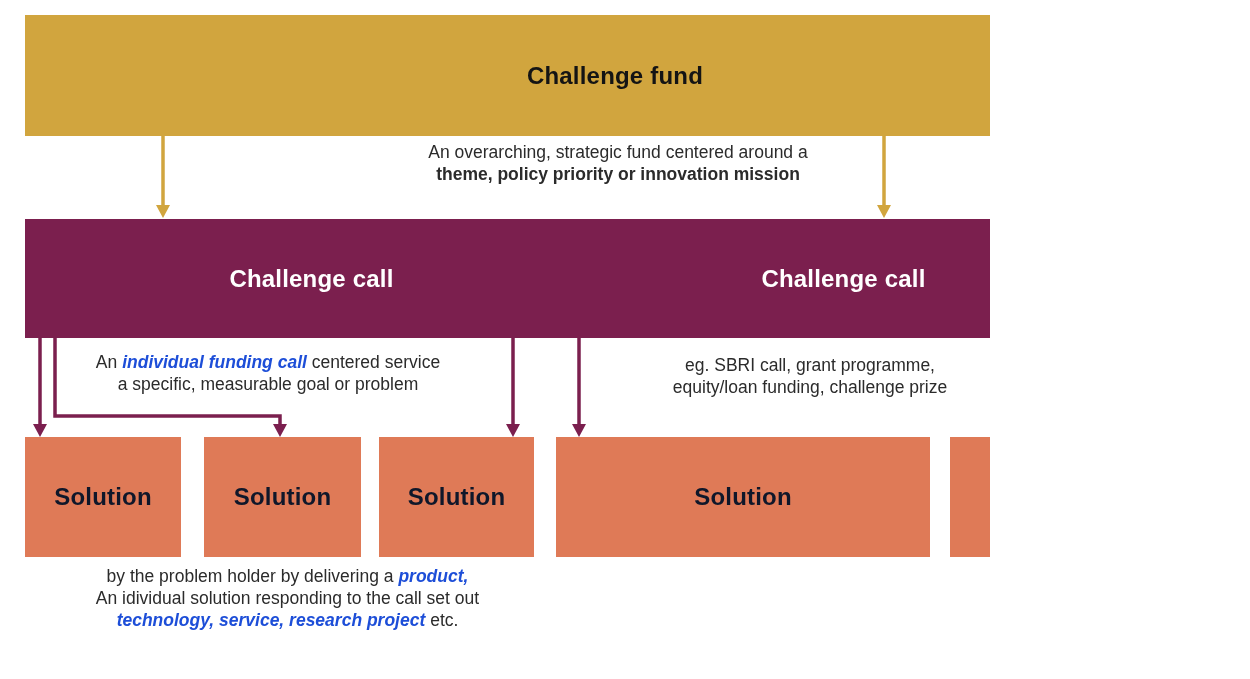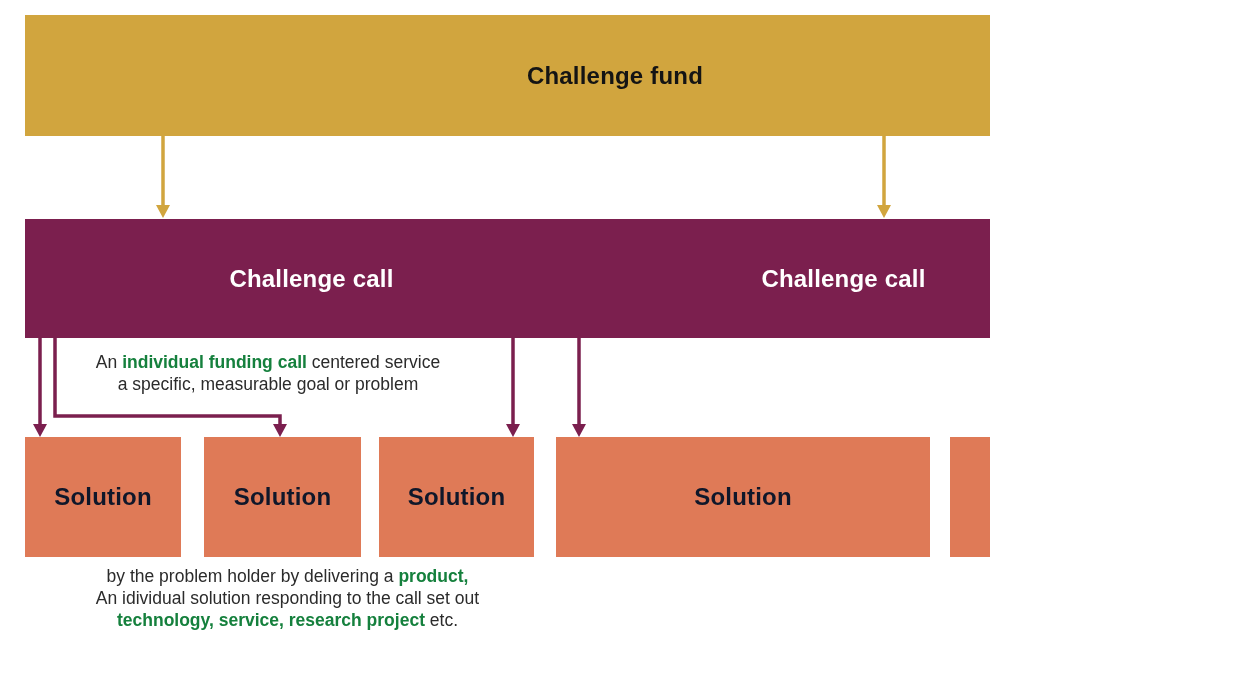--- a/index.html
+++ b/index.html
@@ -25,50 +25,56 @@
   .box-maroon{background:var(--maroon);color:#ffffff;padding-left:32px;}
   .box-salmon{background:var(--salmon);color:#0f172a;}
   .box-label{font-weight:bold;font-size:24px;letter-spacing:.2px;}
   .dots-label{font-weight:bold;font-size:27px;letter-spacing:3px;line-height:1;text-indent:3px;}
   .caption{
     position:absolute;
     color:var(--ink);
     font-size:17.5px;line-height:22px;
     text-align:center;
   }
-  .caption b{color:#15803d;}
+  .caption b{color:#1d4ed8;font-style:italic;}
   .arrows{position:absolute;left:0;top:0;pointer-events:none;}
 </style>
 </head>
 <body>
 
 <div class="canvas">
 
   <div class="box box-gold" style="left:25px;top:15px;width:1180px;height:121px;">
     <span class="box-label">Challenge fund</span>
   </div>
 
   <div class="caption" style="left:318px;top:141px;width:600px;">
+    <div>An overarching, strategic fund centered around a</div>
+    <div style="font-weight:bold">theme, policy priority or innovation mission</div>
   </div>
 
   <div class="box box-maroon" style="left:25px;top:219px;width:509px;height:119px;">
     <span class="box-label">Challenge call</span>
   </div>
   <div class="box box-maroon" style="left:556px;top:219px;width:511px;height:119px;">
     <span class="box-label">Challenge call</span>
   </div>
   <div class="box box-maroon" style="left:1086px;top:219px;width:119px;height:119px;">
     <span class="dots-label">•••</span>
   </div>
 
   <div class="caption" style="left:58px;top:351px;width:420px;">
     <div><span>An </span><b>individual funding call</b><span> centered service</span></div>
     <div>a specific, measurable goal or problem</div>
   </div>
 
+  <div class="caption" style="left:610px;top:354px;width:400px;">
+    <div>eg. SBRI call, grant programme,</div>
+    <div>equity/loan funding, challenge prize</div>
+  </div>
 
   <div class="box box-salmon" style="left:25px;top:437px;width:156px;height:120px;">
     <span class="box-label">Solution</span>
   </div>
   <div class="box box-salmon" style="left:204px;top:437px;width:157px;height:120px;">
     <span class="box-label">Solution</span>
   </div>
   <div class="box box-salmon" style="left:379px;top:437px;width:155px;height:120px;">
     <span class="box-label">Solution</span>
   </div>

